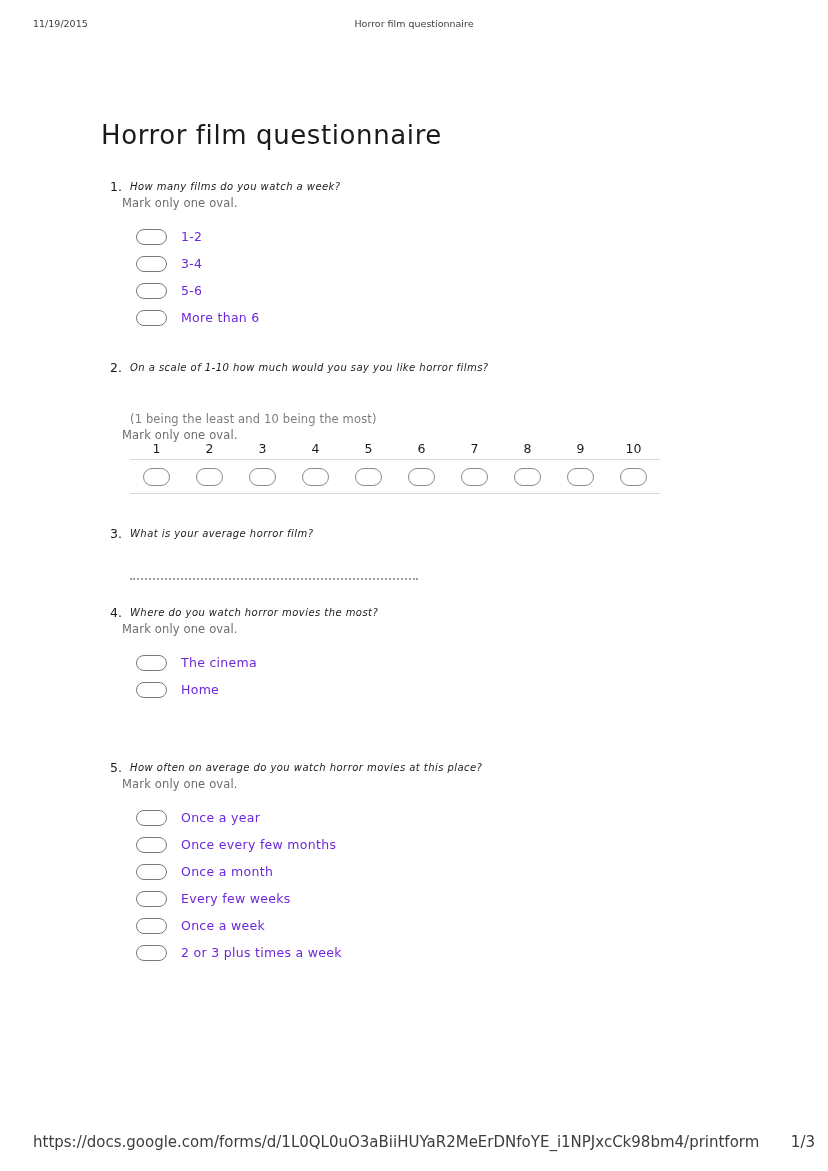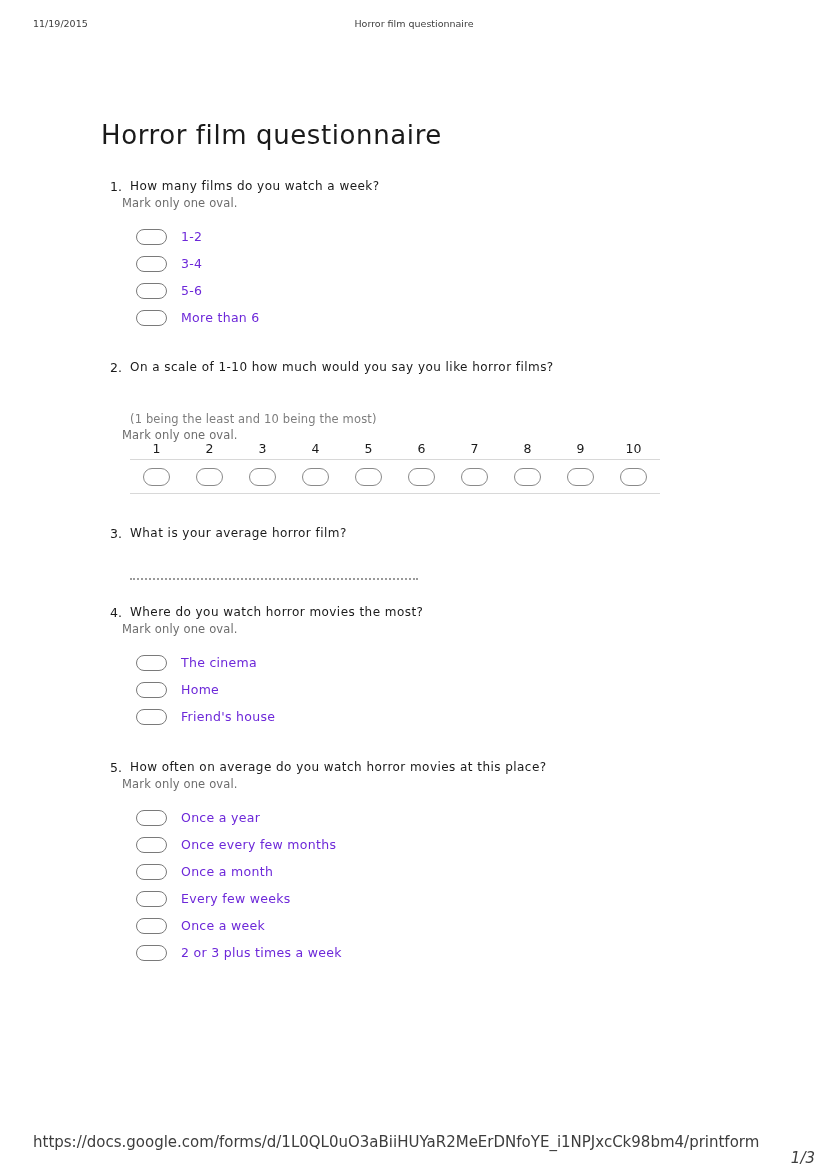--- a/index.html
+++ b/index.html
@@ -54,23 +54,22 @@
   }
   .page-footer .ftr-url {
     position: absolute;
     left: 33px;
     top: 0;
     white-space: nowrap;
   }
   .page-footer .ftr-page {
     position: absolute;
     right: 33px;
-    top: 16px;
-    white-space: nowrap;
-    font-style: italic;
+    top: 0;
+    white-space: nowrap;
   }
 
   
   .form-body {
     position: absolute;
     left: 0;
     top: 0;
     width: 828px;
   }
 
@@ -95,25 +94,26 @@
     align-items: flex-start;
   }
   .q-num {
     width: 20px;
     flex: 0 0 20px;
     font-size: 12.5px;
     line-height: 17px;
     color: #1a1a1a;
   }
   .q-text {
-    font-size: 12px;
+    font-size: 10px;
     line-height: 17px;
     color: #1a1a1a;
     letter-spacing: 0.45px;
     white-space: nowrap;
+    font-style: italic;
   }
   .q-sub {
     margin-left: 20px;
     font-size: 11.5px;
     line-height: 16px;
     color: #7d7d7d;
     letter-spacing: 0.15px;
     white-space: nowrap;
     margin-top: 35px;
   }
@@ -313,24 +313,20 @@
     <div class="q-hint">Mark only one oval.</div>
     <div class="options">
       <div class="option-row">
         <span class="oval"></span>
         <span class="option-label">The cinema</span>
       </div>
       <div class="option-row">
         <span class="oval"></span>
         <span class="option-label">Home</span>
       </div>
-      <div class="option-row">
-        <span class="oval"></span>
-        <span class="option-label">Friend's house</span>
-      </div>
     </div>
   </div>
 
   <div class="question" style="top:759px;">
     <div class="q-head">
       <span class="q-num">5.</span>
       <span class="q-text">How often  on  average  do  you  watch  horror movies  at this  place?</span>
     </div>
     <div class="q-hint">Mark only one oval.</div>
     <div class="options">

